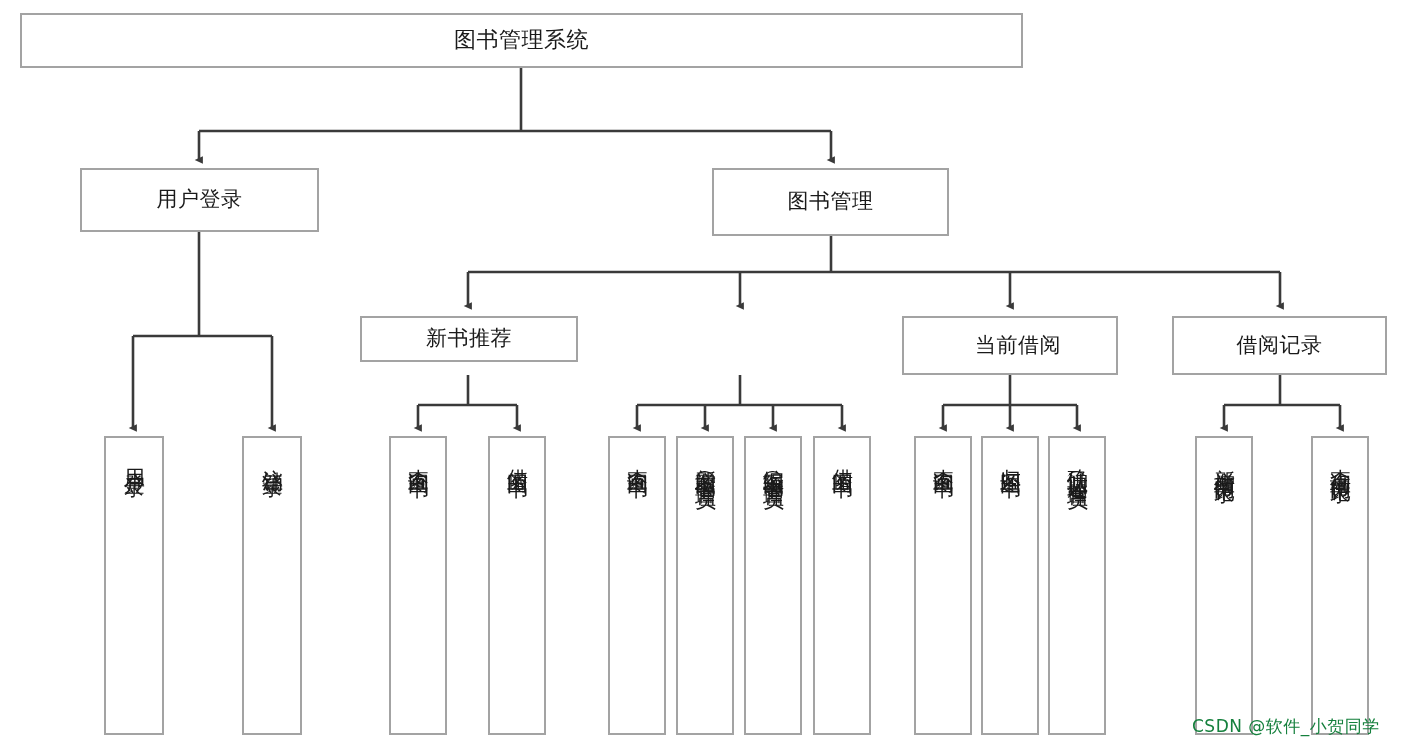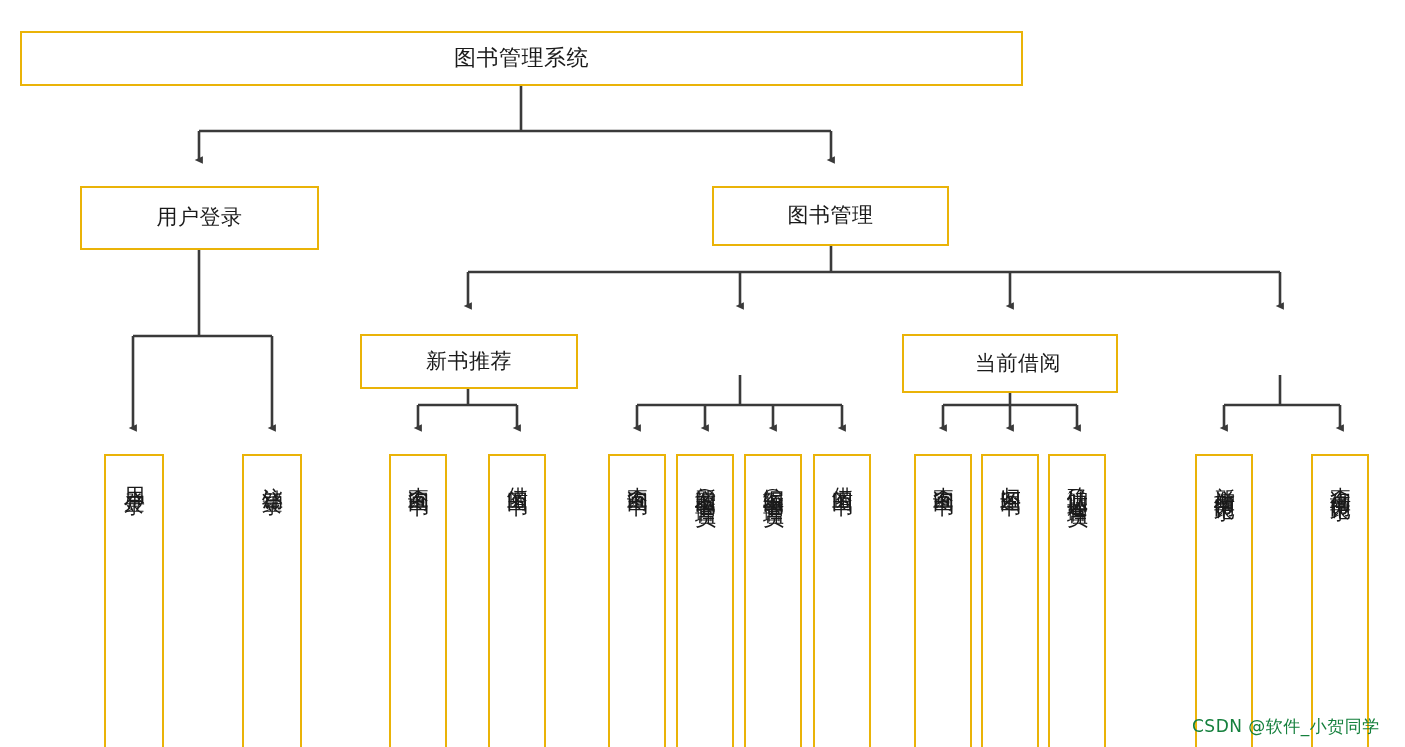--- a/index.html
+++ b/index.html
@@ -23,28 +23,27 @@
     left: 0;
     top: 0;
     width: 1405px;
     height: 747px;
     pointer-events: none;
   }
   .node {
     position: absolute;
     box-sizing: border-box;
     background: #ffffff;
-    border: 2px solid #eab308;
+    border: 2px solid #a3a3a3;
     display: flex;
     align-items: center;
     justify-content: center;
     color: #1a1a1a;
     line-height: 1.12;
     text-align: center;
-    margin-top: 18px;
   }
   .node-label {
     display: block;
     white-space: pre-line;
     letter-spacing: 0.5px;
   }
   .node.horizontal .node-label {
     font-size: 21px;
   }
   .node.root .node-label {
@@ -124,29 +123,32 @@
     </g>
   </svg>
 
   <div class="node root horizontal" style="left:20px; top:13px; width:1003px; height:55px;">
     <span class="node-label">图书管理系统</span>
   </div>
 
   <div class="node horizontal" style="left:80px; top:168px; width:239px; height:64px;">
     <span class="node-label">用户登录</span>
   </div>
-  <div class="node horizontal" style="left:712px; top:168px; width:237px; height:60px;">
+  <div class="node horizontal" style="left:712px; top:168px; width:237px; height:68px;">
     <span class="node-label">图书管理</span>
   </div>
 
-  <div class="node horizontal" style="left:360px; top:316px; width:218px; height:55px;">
+  <div class="node horizontal" style="left:360px; top:316px; width:218px; height:46px;">
     <span class="node-label">新书推荐</span>
   </div>
   <div class="node horizontal" style="left:902px; top:316px; width:216px; height:59px;padding-left:16px;">
     <span class="node-label">当前借阅</span>
+  </div>
+  <div class="node horizontal" style="left:1172px; top:316px; width:215px; height:59px;">
+    <span class="node-label">借阅记录</span>
   </div>
 
   <div class="node vertical" style="left:104px; top:436px; width:60px; height:299px;">
     <span class="node-label">用户登录</span>
   </div>
   <div class="node vertical" style="left:242px; top:436px; width:60px; height:299px;">
     <span class="node-label">注销登录</span>
   </div>
 
   <div class="node vertical" style="left:389px; top:436px; width:58px; height:299px;">

